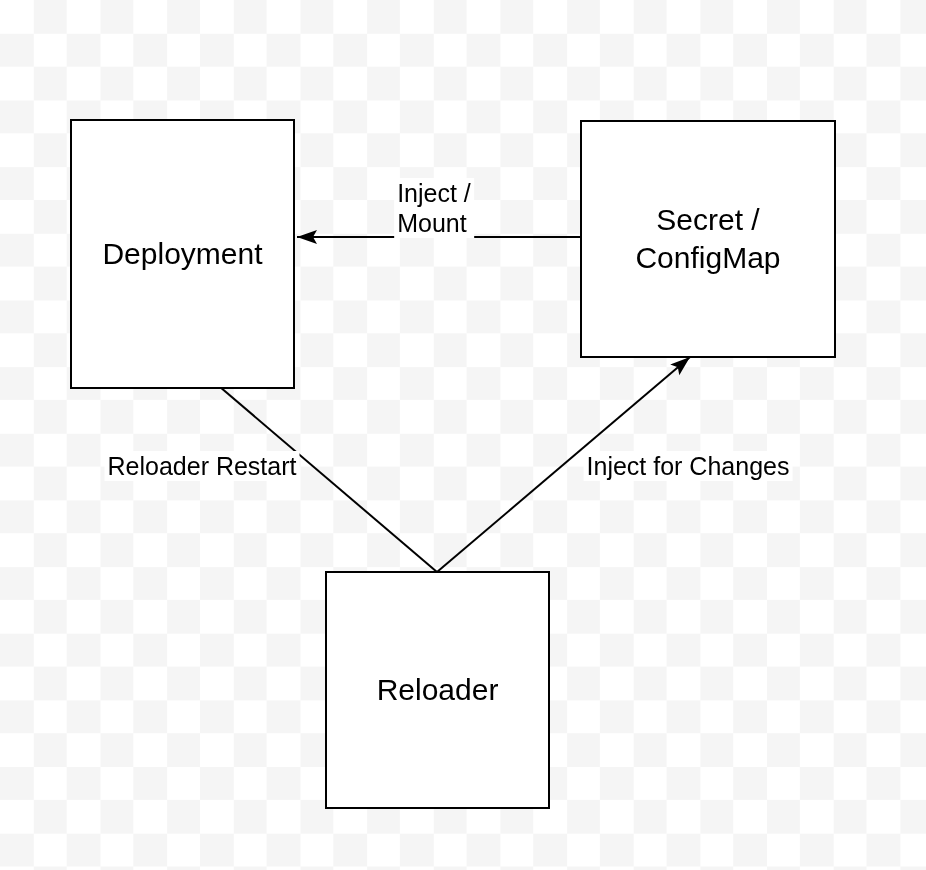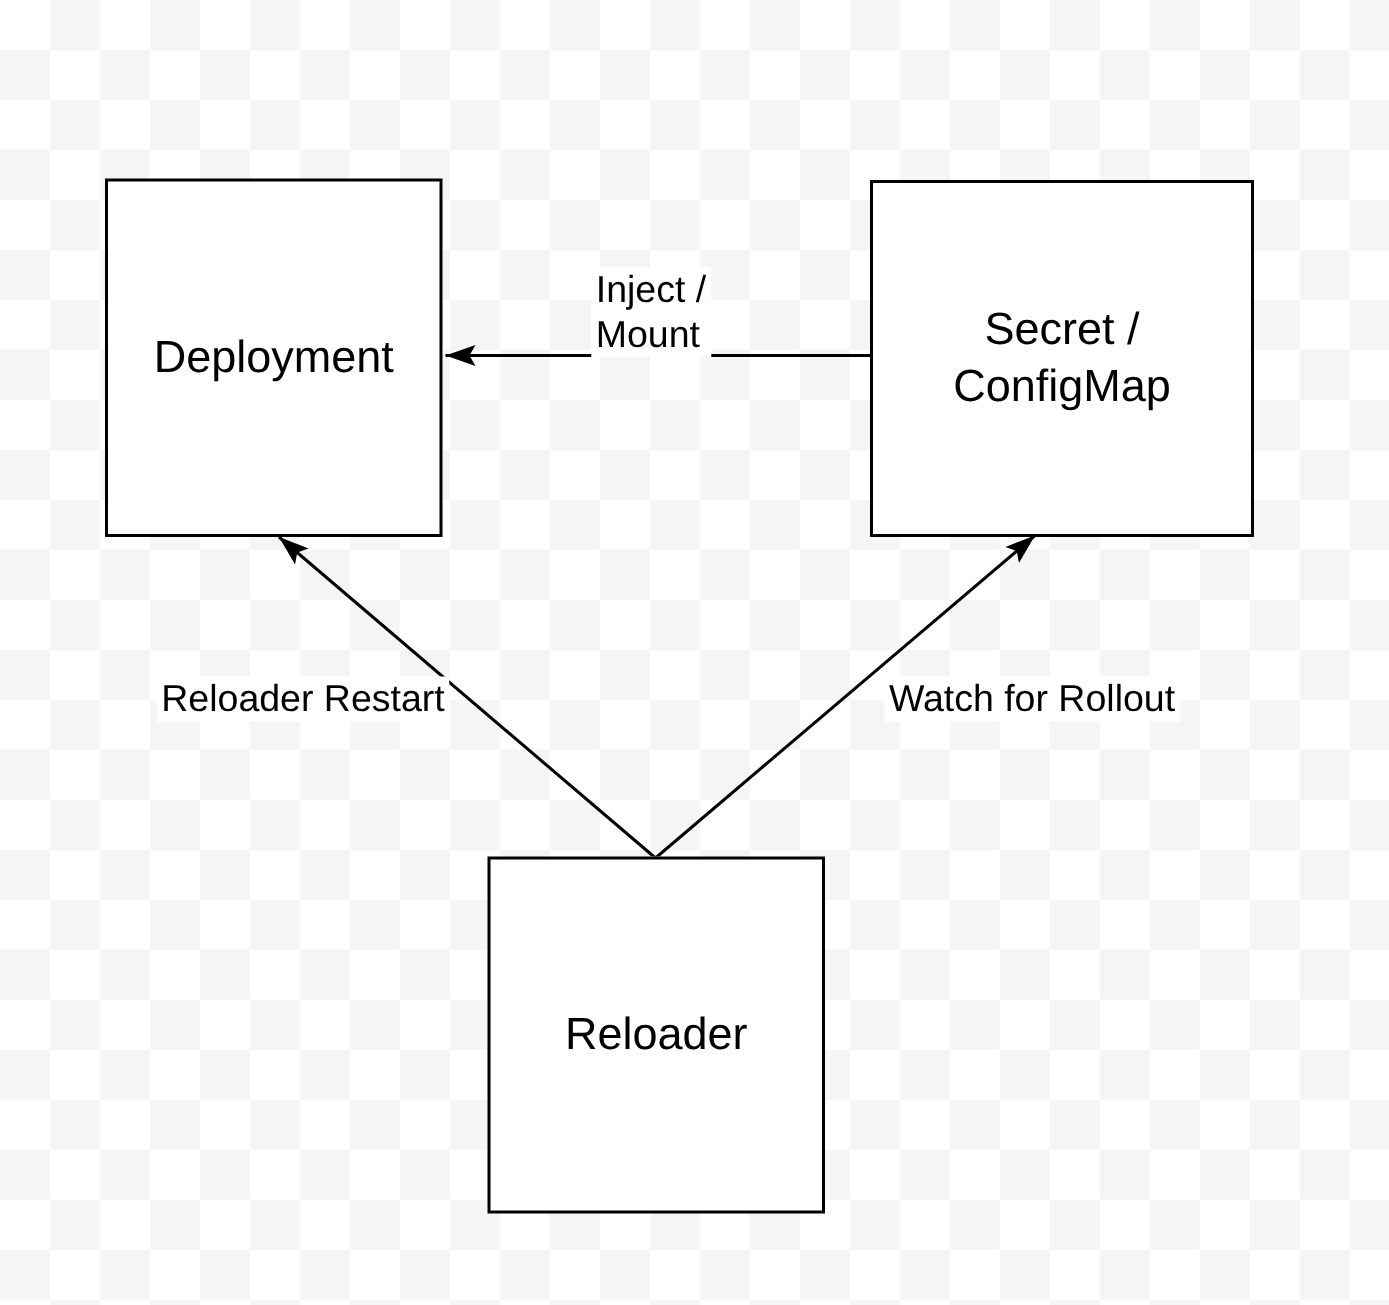--- a/index.html
+++ b/index.html
@@ -39,21 +39,21 @@
     display: flex;
     align-items: center;
     justify-content: center;
     text-align: center;
   }
   .node-label {
     font-size: 30px;
     line-height: 38px;
     white-space: pre-line;
   }
-  .node-deployment { left: 70px;  top: 119px; width: 225px; height: 239px; }
+  .node-deployment { left: 70px;  top: 119px; width: 225px; height: 270px; }
   .node-secret     { left: 580px; top: 120px; width: 256px; height: 238px; }
   .node-reloader   { left: 325px; top: 571px; width: 225px; height: 238px; }
   .edge-label {
     position: absolute;
     transform: translate(-50%, -50%);
     background: #ffffff;
     font-size: 25px;
     line-height: 30px;
     white-space: pre-line;
     padding: 0 3px;
@@ -89,15 +89,15 @@
 
   <div class="node node-reloader">
     <span class="node-label">Reloader</span>
   </div>
 
   <div class="edge-label edge-label-inject">Inject /
 Mount</div>
 
   <div class="edge-label edge-label-rollout">Reloader Restart</div>
 
-  <div class="edge-label edge-label-watch">Watch for Rollout</div>
+  <div class="edge-label edge-label-watch">Inject for Changes</div>
 
 </div>
 
 </body></html>

